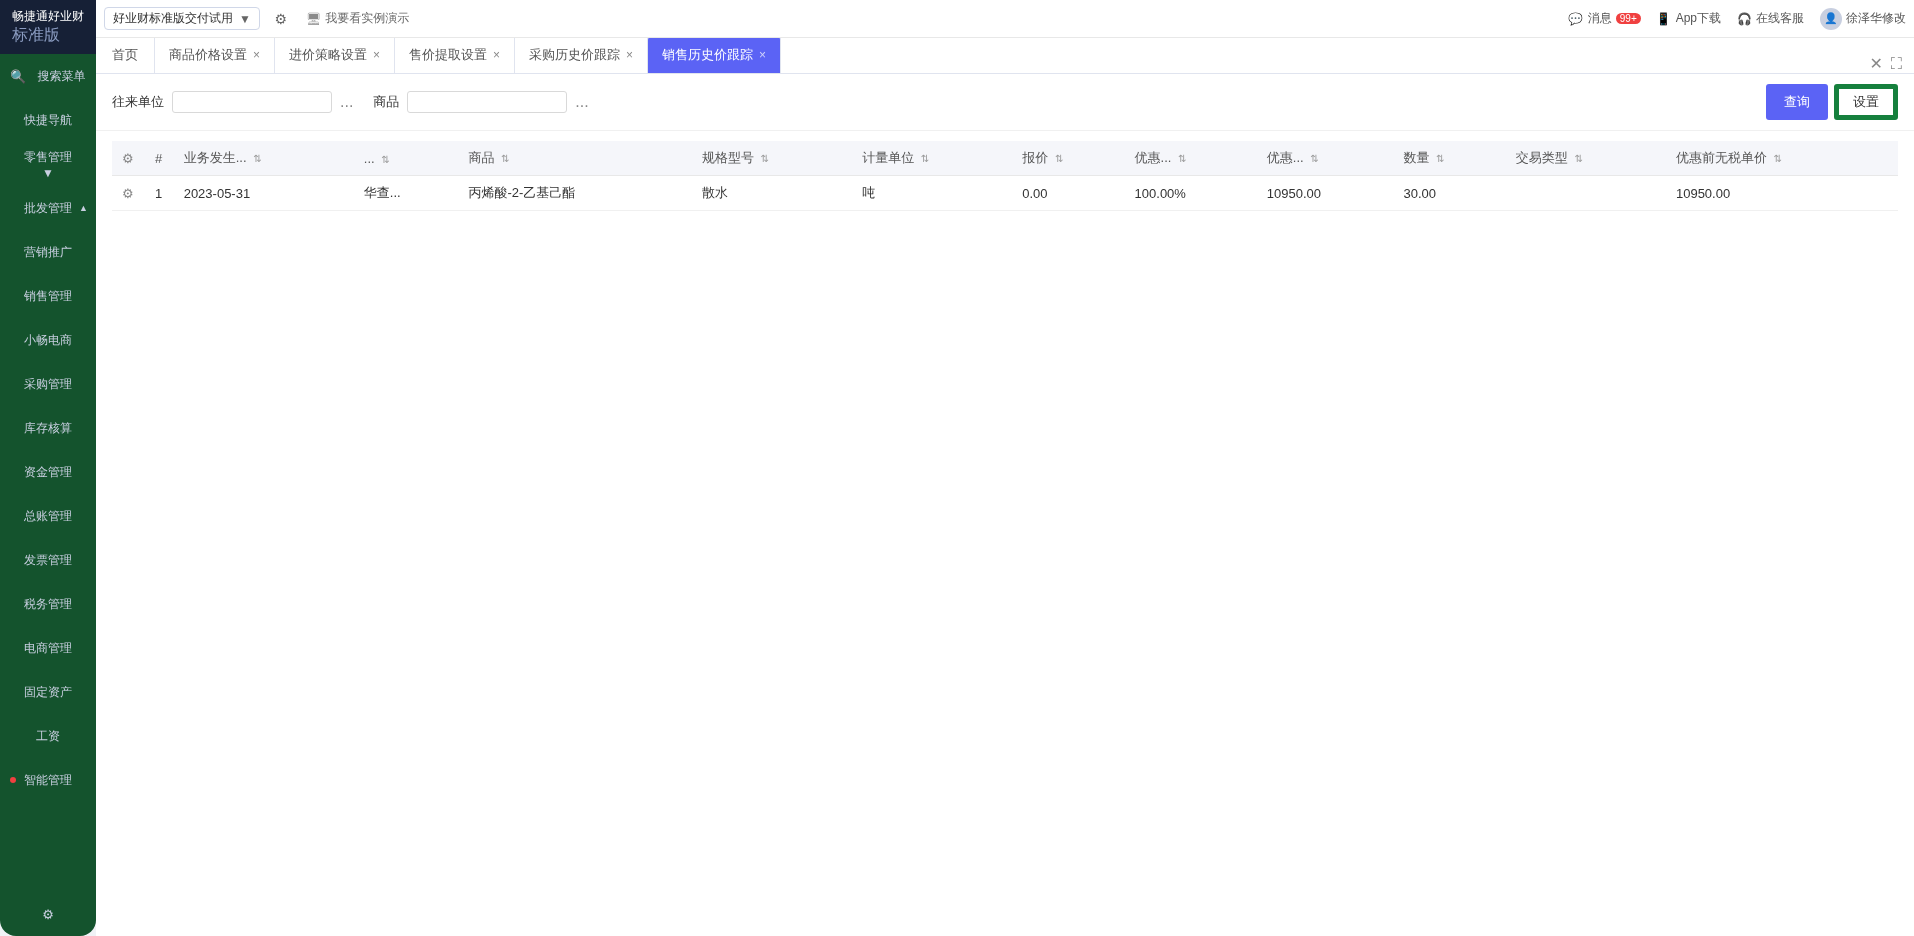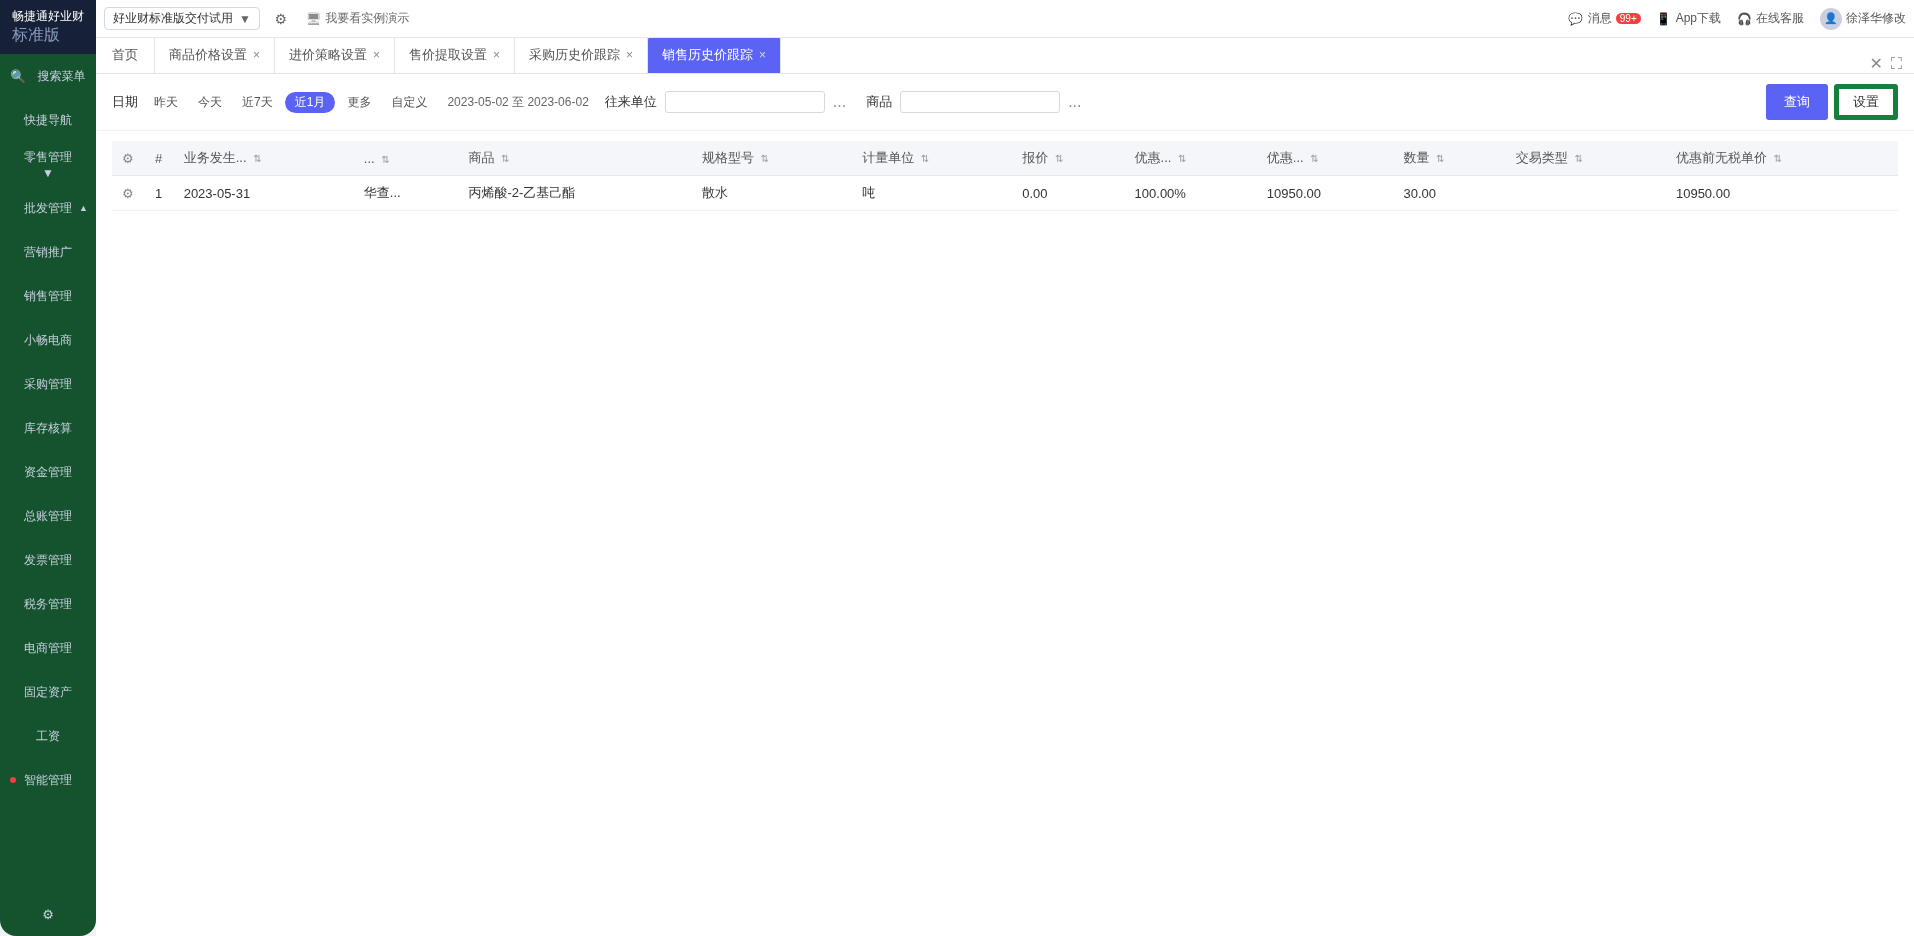--- a/index.html
+++ b/index.html
@@ -534,32 +534,20 @@
     <div class="tabs-bar-right">
       <span class="tab-window-btn">✕</span>
       <span class="tab-window-btn">⛶</span>
     </div>
   </div>
 
   <div class="page-content">
 
 
     <div class="search-bar">
-      <div class="search-group">
-        <span class="search-label">日期</span>
-        <div class="date-options">
-          <span class="date-btn">昨天</span>
-          <span class="date-btn">今天</span>
-          <span class="date-btn">近7天</span>
-          <span class="date-btn active">近1月</span>
-          <span class="date-btn">更多</span>
-          <span class="date-btn">自定义</span>
-        </div>
-        <span class="date-range">2023-05-02 至 2023-06-02</span>
-      </div>
 
       <div class="search-group">
         <span class="search-label">往来单位</span>
         <div class="search-input-group">
           <input class="search-input" type="text" style="">
           <span class="search-dots">...</span>
         </div>
       </div>
 
       <div class="search-group">

